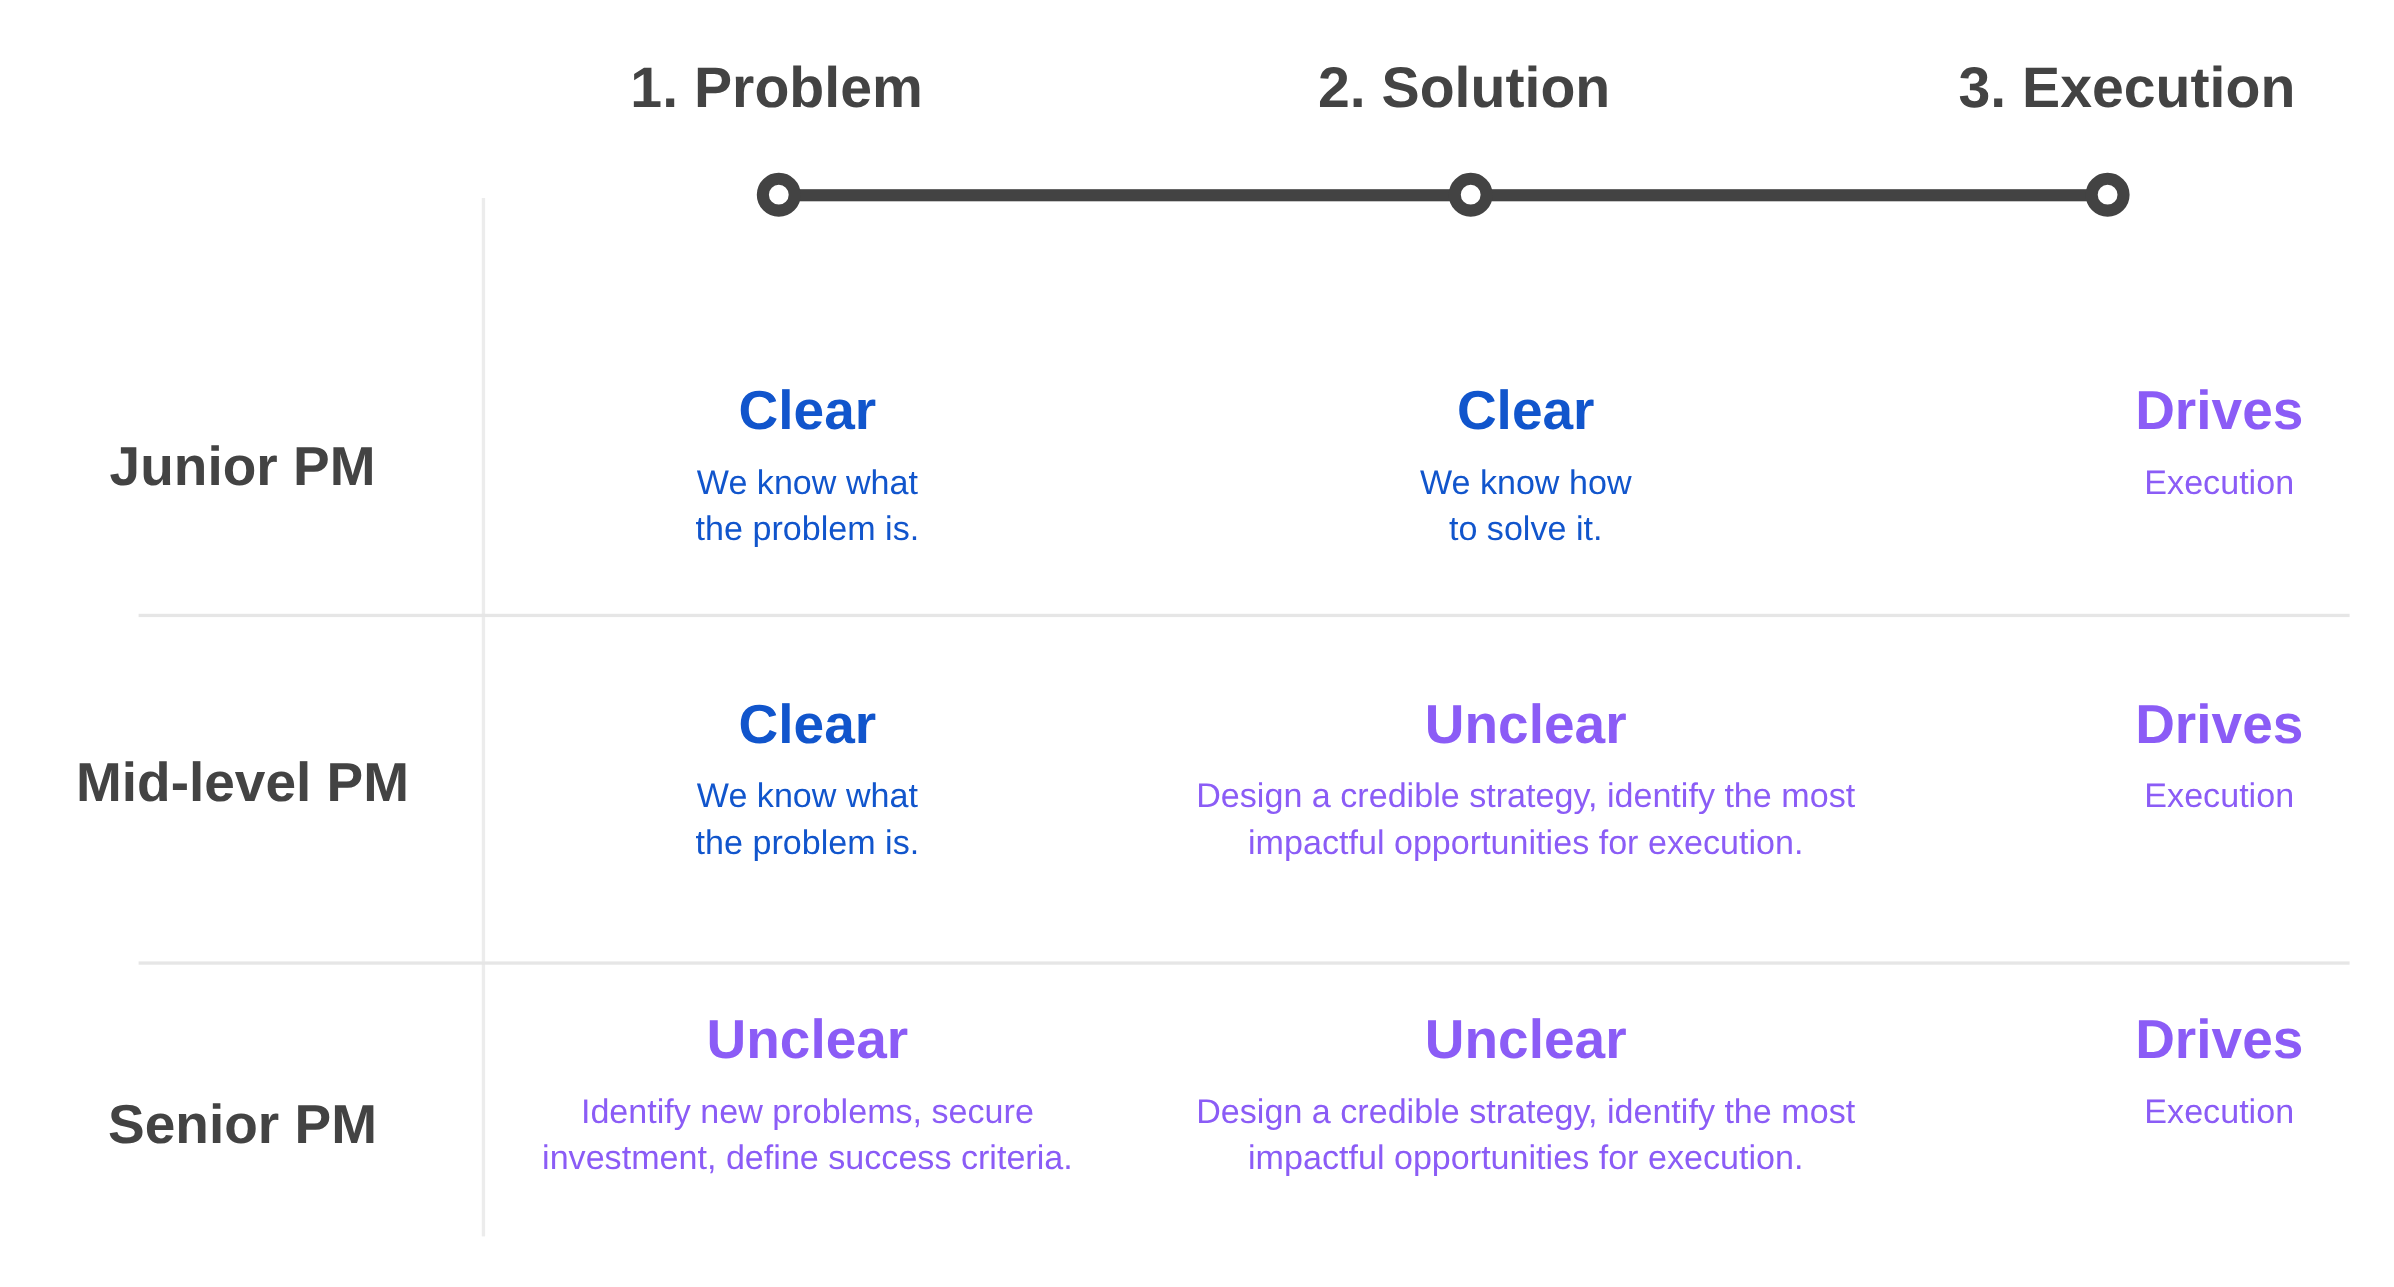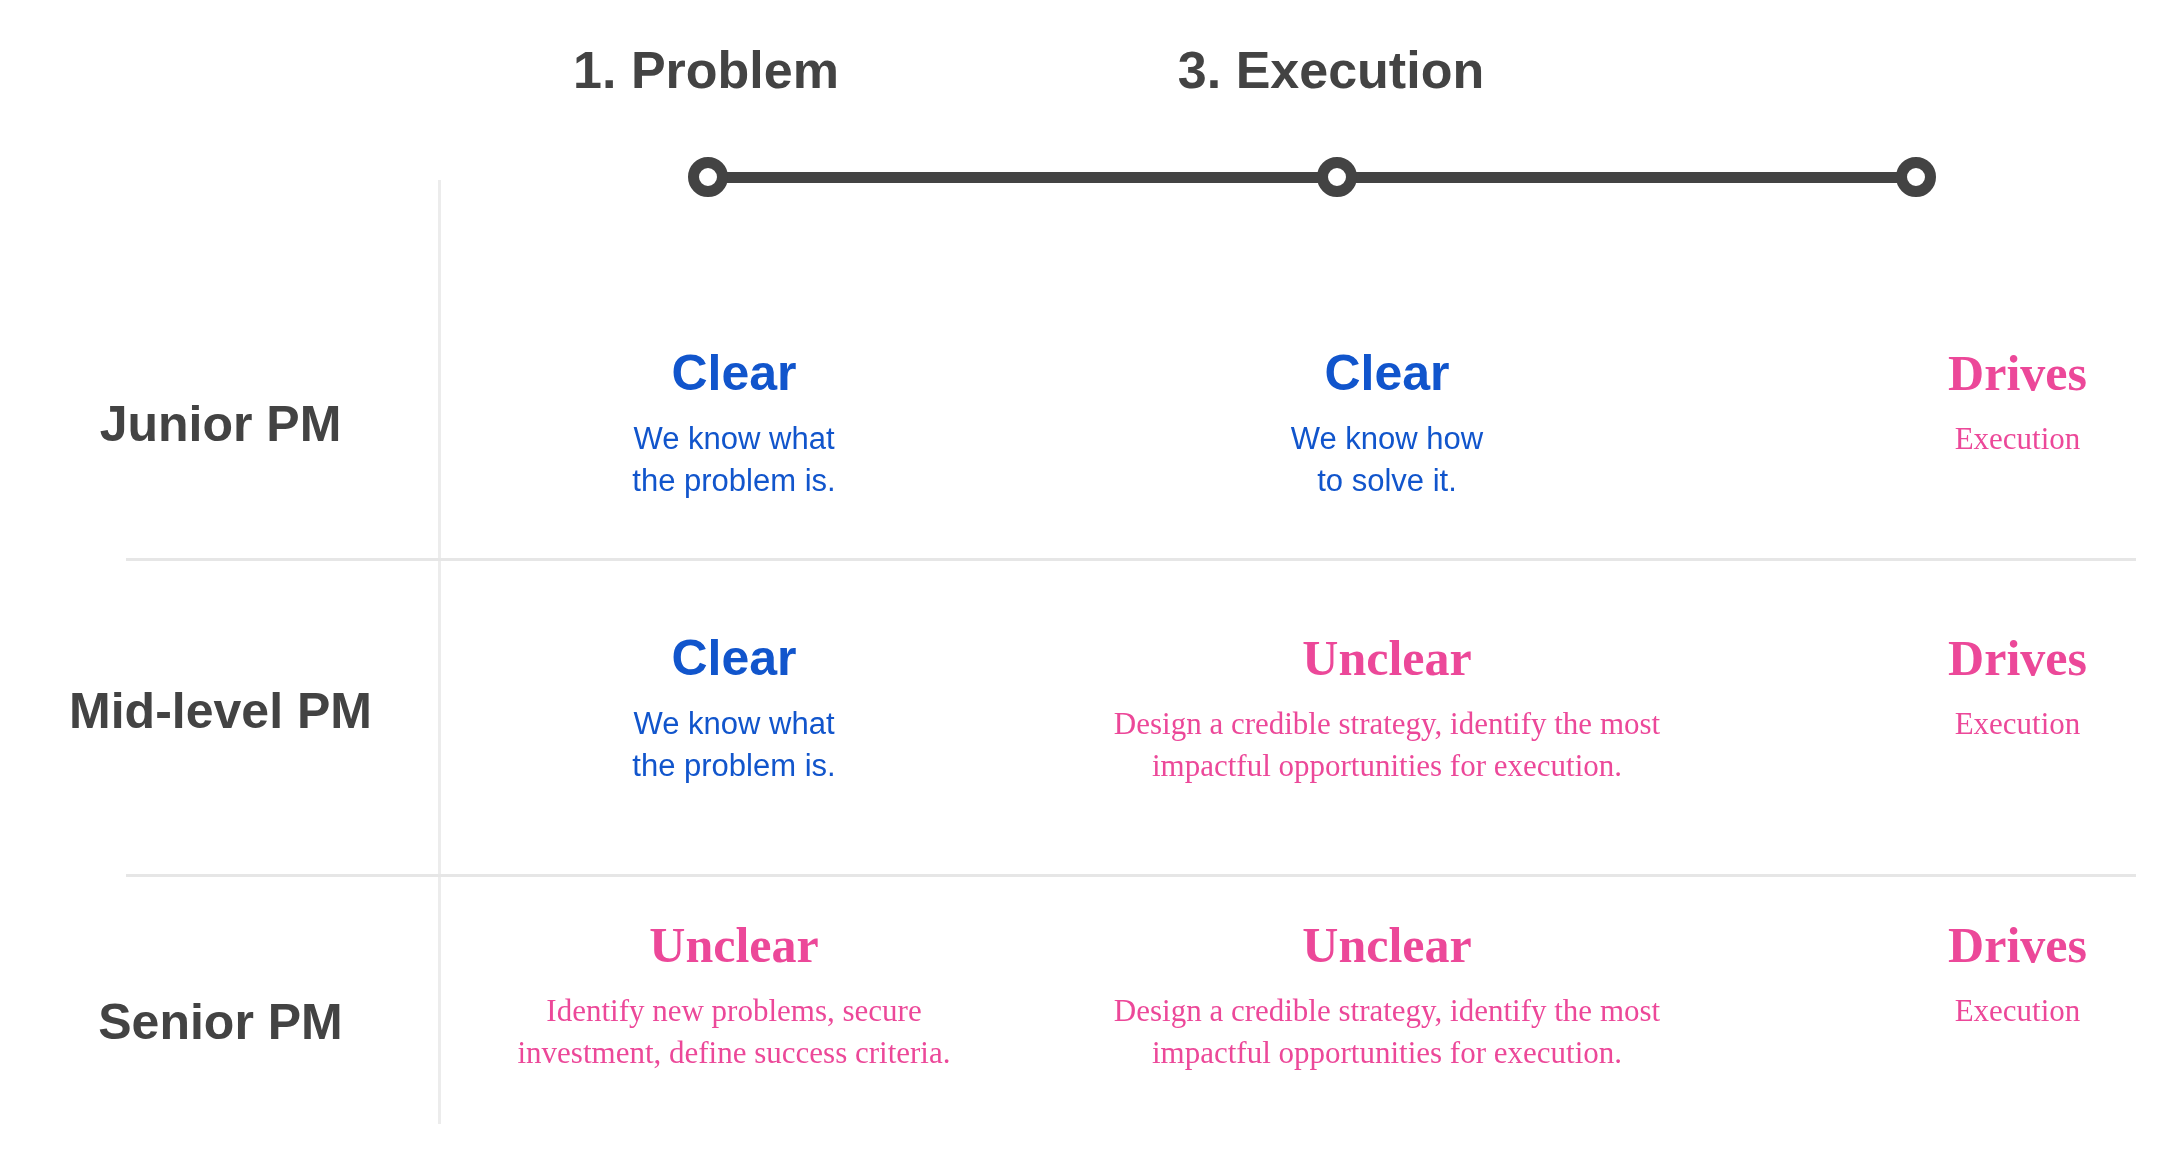--- a/index.html
+++ b/index.html
@@ -3,21 +3,21 @@
 <meta charset="utf-8">
 <style>
   html,body{margin:0;padding:0;background:#fff;}
   body{width:2176px;height:1170px;font-family:"Liberation Sans","DejaVu Sans",sans-serif;}
   .canvas{position:relative;width:2176px;height:1170px;background:#ffffff;overflow:hidden;}
 
   
   .grid{display:grid;grid-template-columns:441px 530px 720px 485px;width:2176px;}
 
   
-  .header-row{position:absolute;top:43px;left:0;}
+  .header-row{position:absolute;top:53px;left:0;}
   .col-header{text-align:center;font-size:52px;font-weight:bold;color:#434343;line-height:54px;}
 
   
   .timeline-line{position:absolute;top:172px;left:708px;width:1208px;height:11px;background:#434343;}
   .timeline-node{position:absolute;top:157px;width:40px;height:40px;box-sizing:border-box;
                  border:11px solid #434343;border-radius:50%;background:#ffffff;}
   .node-1{left:688px;} .node-2{left:1317px;} .node-3{left:1896px;}
 
   
   .v-divider{position:absolute;left:438px;top:180px;width:3px;height:944px;background:#ececec;}
@@ -29,30 +29,31 @@
   .row-1{top:230px;height:328px;} .row-2{top:558px;height:317px;} .row-3{top:875px;height:295px;}
   .cell{display:flex;flex-direction:column;align-items:center;box-sizing:border-box;}
   .row-1 .cell{padding-top:114px;} .row-2 .cell{padding-top:71px;} .row-3 .cell{padding-top:41px;}
   .row-1 .label-cell{padding-top:165px;} .row-2 .label-cell{padding-top:124px;} .row-3 .label-cell{padding-top:118px;}
 
   .row-label{font-size:50px;font-weight:bold;color:#434343;line-height:58px;text-align:center;}
   .cell-status{font-size:50px;font-weight:bold;line-height:58px;text-align:left;}
   .cell-detail{font-size:31px;line-height:42px;margin-top:16px;text-align:center;white-space:pre-line;}
 
   .tone-blue{color:#1155CC;}
-  .tone-green{color:#ec4899;font-family:Liberation Serif, serif;}
+  .tone-green{color:#8b5cf6;}
 </style>
 </head>
 <body>
 
 <div class="canvas">
 
   <div class="grid header-row">
     <div></div>
     <div class="col-header">1. Problem</div>
+    <div class="col-header">2. Solution</div>
     <div class="col-header">3. Execution</div>
   </div>
 
   <div class="timeline-line"></div>
   <div class="timeline-node node-1"></div>
   <div class="timeline-node node-2"></div>
   <div class="timeline-node node-3"></div>
 
   <div class="v-divider"></div>
   <div class="h-divider d1"></div>

